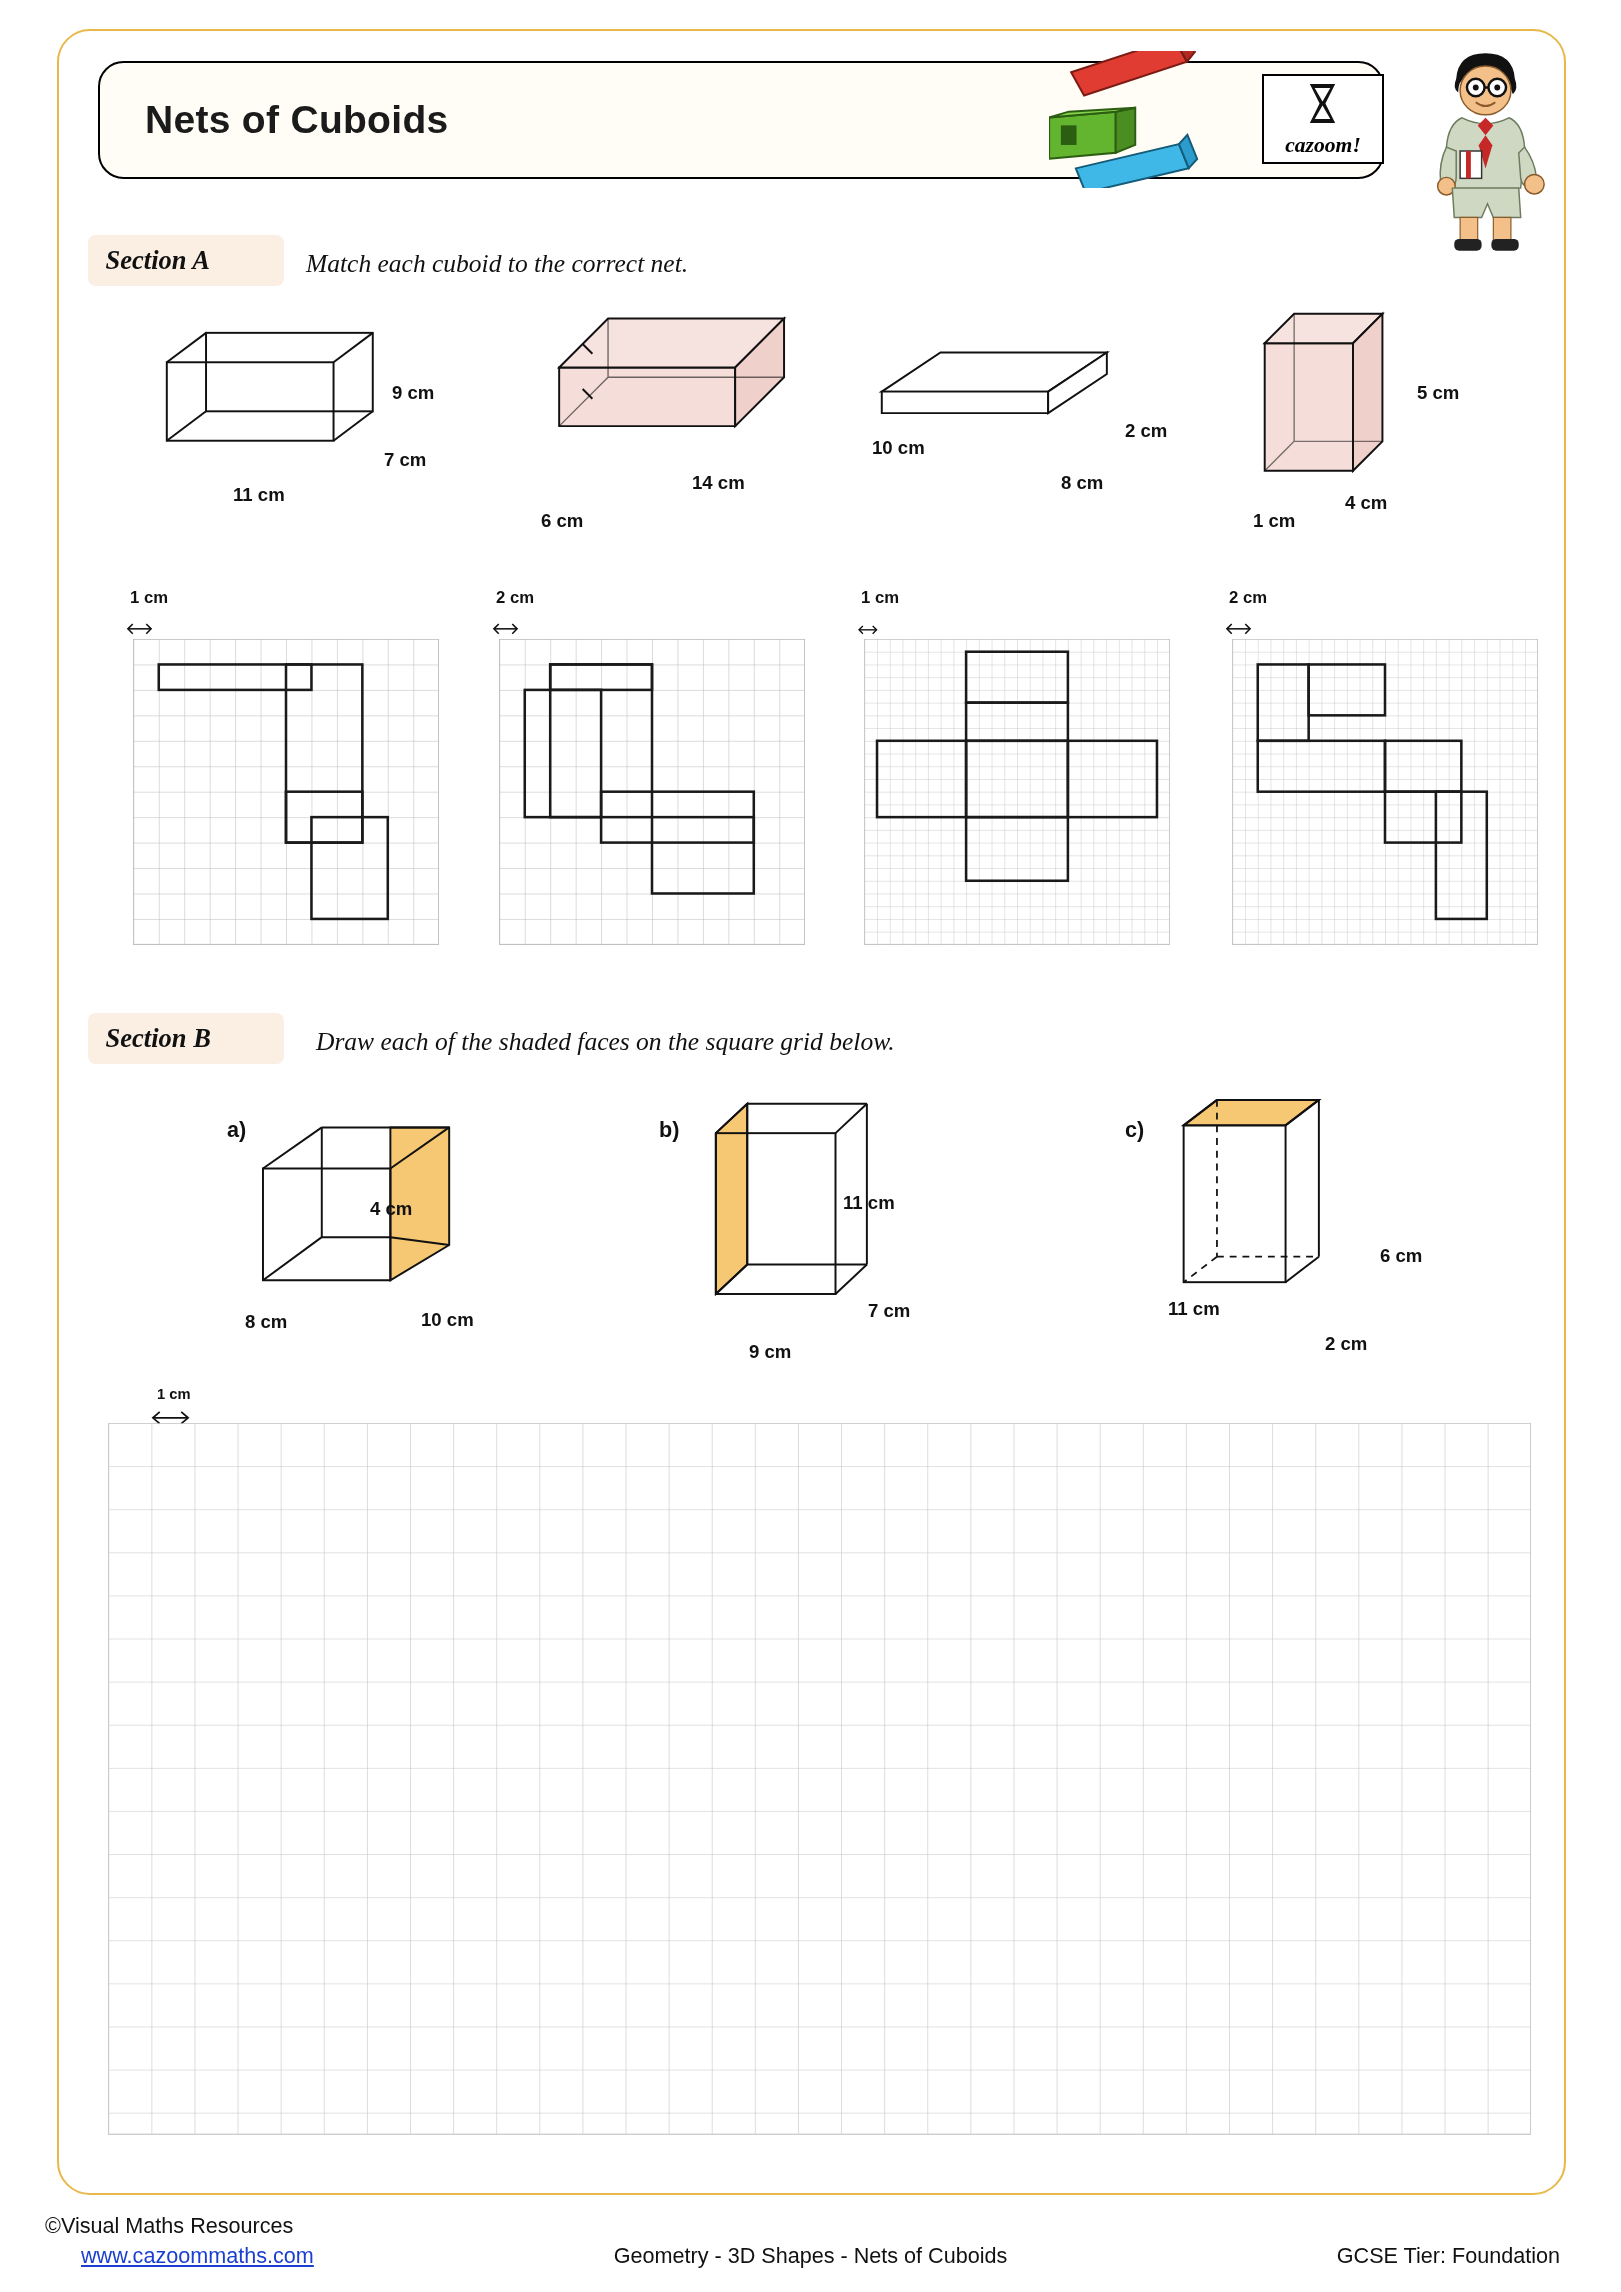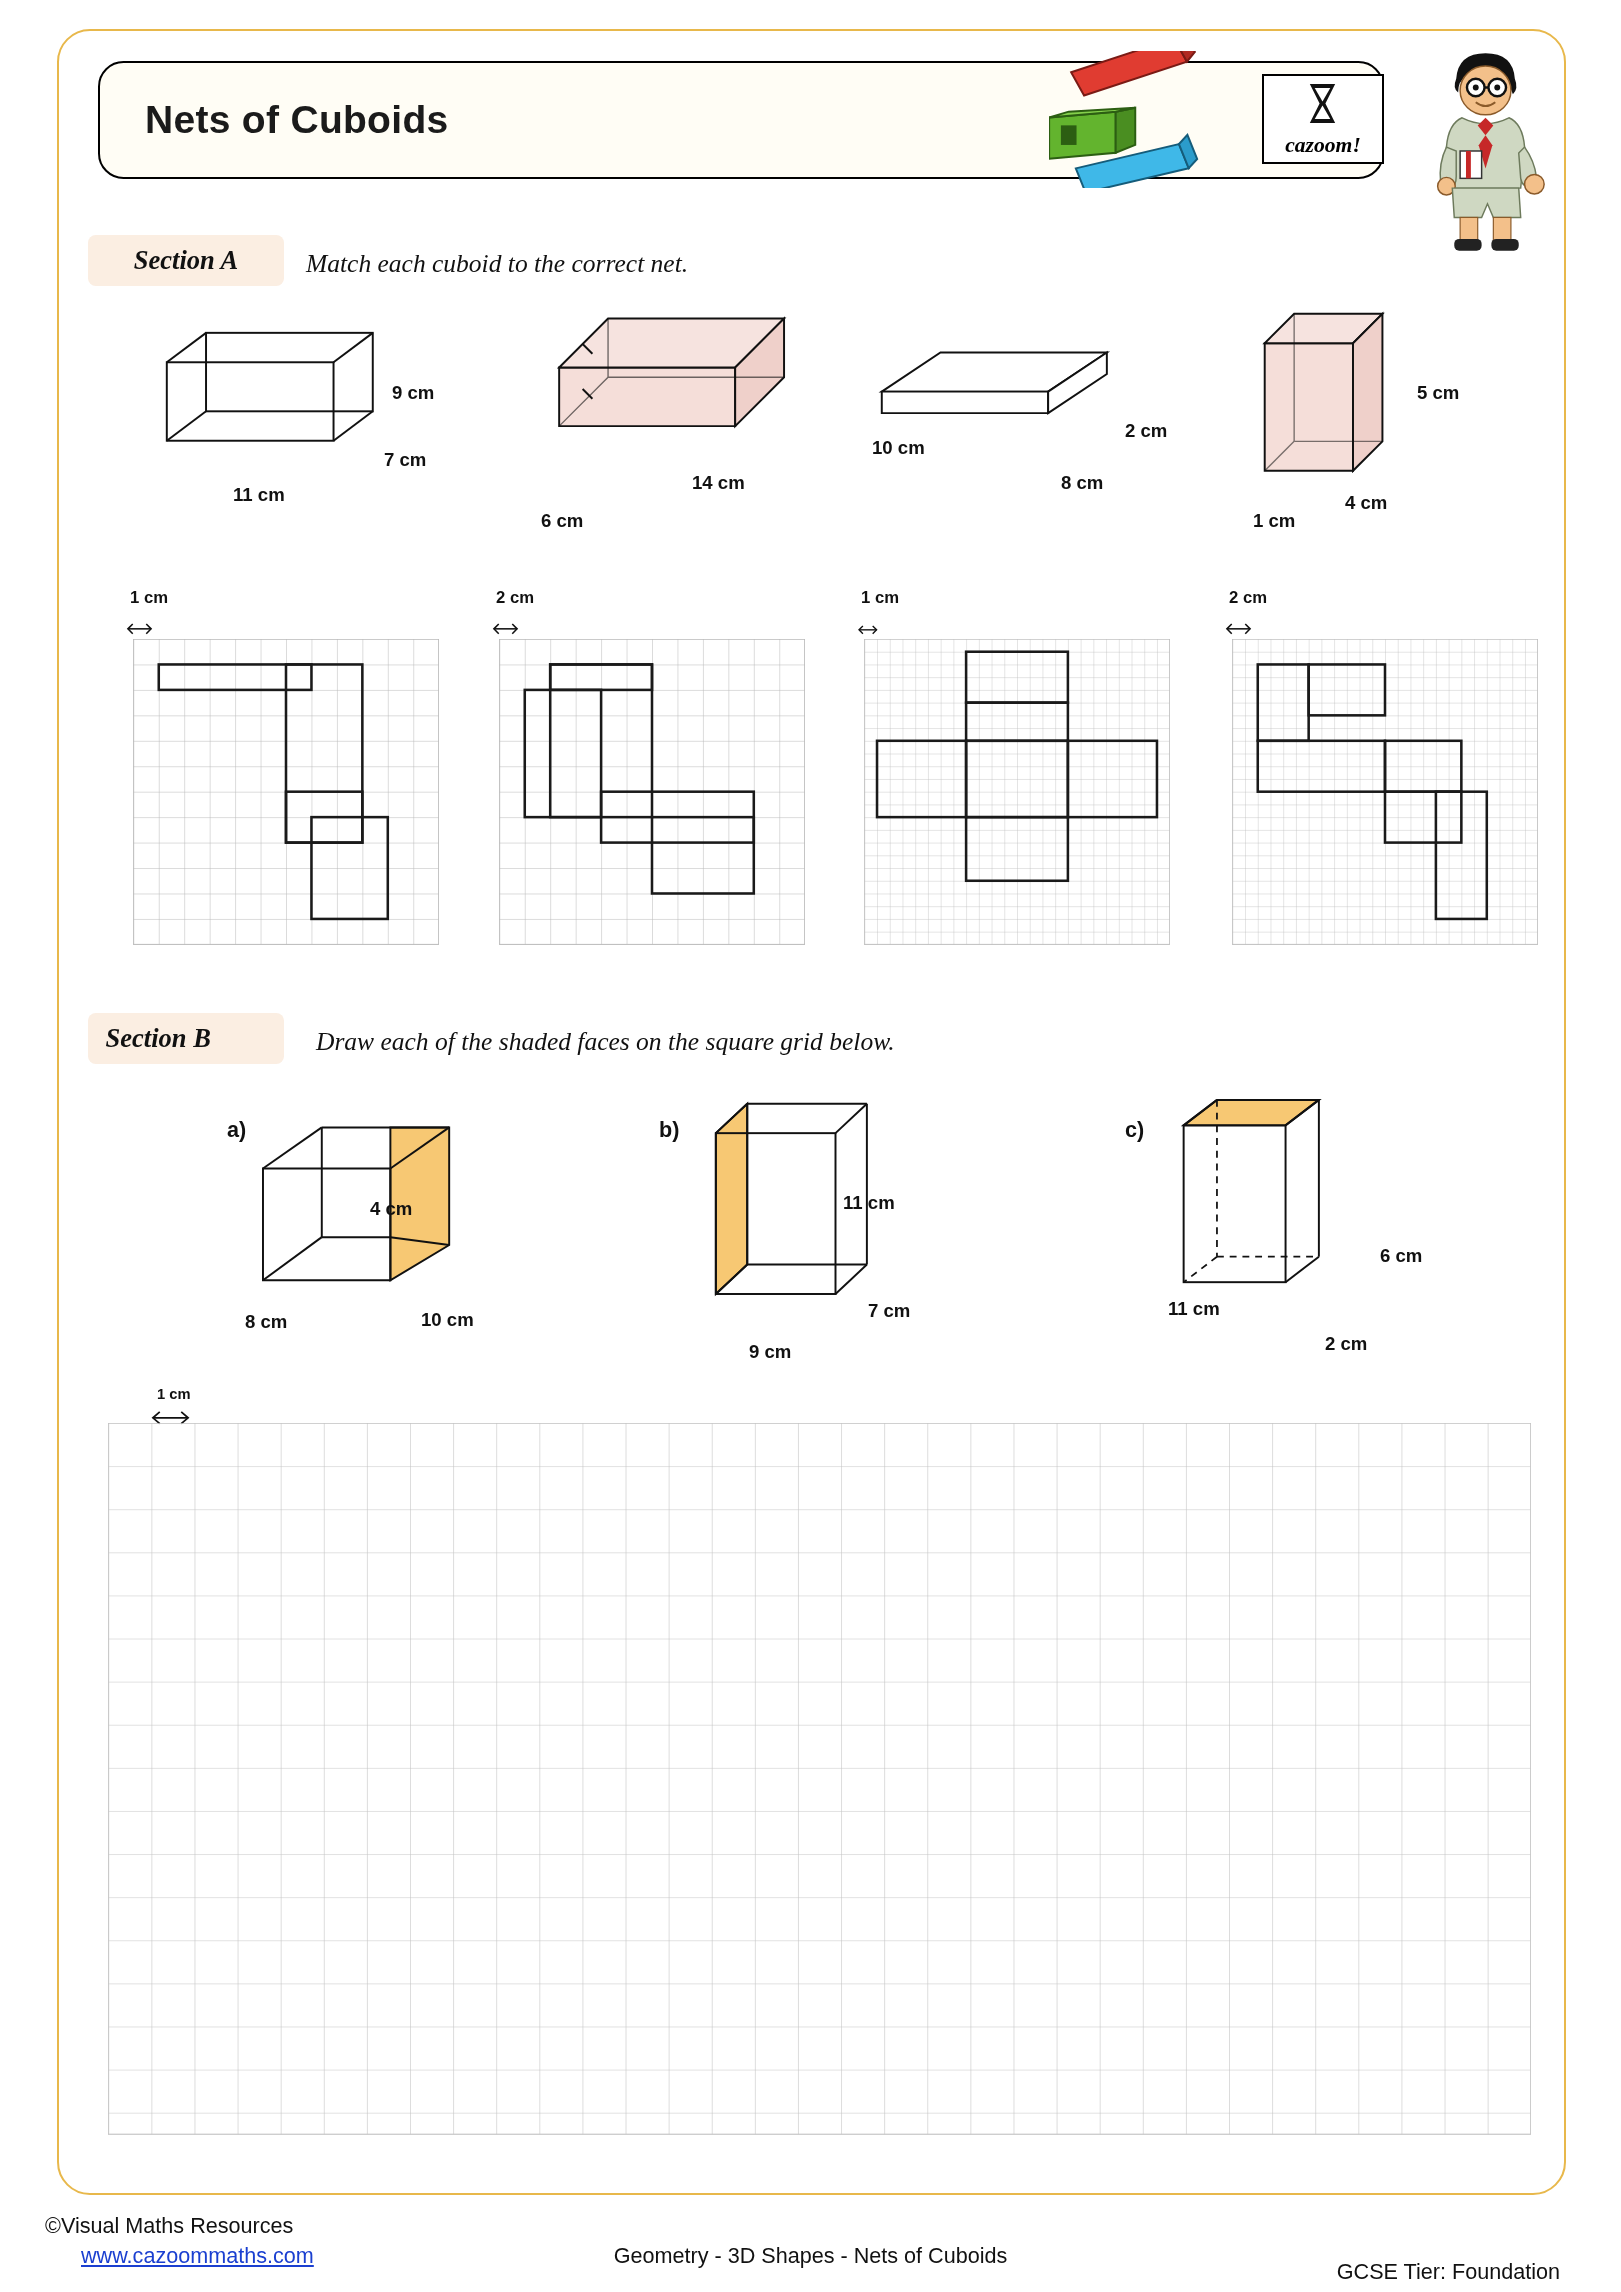--- a/index.html
+++ b/index.html
@@ -162,21 +162,20 @@
     text-align: center;
     font-size: 21.6px;
     color: #111;
   }
   .footer-right {
     position: absolute;
     right: 61px;
     top: 2243px;
     font-size: 21.6px;
     color: #111;
-    margin-top: 16px;
   }
   svg { display: block; }
   .svg-abs { position: absolute; }
 </style>
 </head>
 <body>
 
 <div class="page">
 
   <div class="sheet-border"></div>
@@ -239,21 +238,21 @@
 
     <path d="M30 148 l68 0 l2 30 l-28 0 l-6 -14 l-6 14 l-28 0z" fill="#cfd8c2" stroke="#6d7a5c" stroke-width="1.5"></path>
 
     <rect x="38" y="178" width="18" height="24" fill="#f3c08a" stroke="#8a5a2a" stroke-width="1.2"></rect>
     <rect x="72" y="178" width="18" height="24" fill="#f3c08a" stroke="#8a5a2a" stroke-width="1.2"></rect>
 
     <rect x="32" y="200" width="28" height="12" rx="5" fill="#222"></rect>
     <rect x="70" y="200" width="28" height="12" rx="5" fill="#222"></rect>
   </svg>
 
-  <div class="section-chip" style="left:88px; top:235px; width:196px;justify-content:center;">
+  <div class="section-chip" style="left:88px; top:235px; width:196px;">
     <span>Section A</span>
   </div>
   <div class="section-instr" style="left:306px; top:249px;">Match each cuboid to the correct net.</div>
 
   <svg class="svg-abs" style="left:157px; top:323px; width:255px; height:157px;" viewBox="0 0 260 160" width="255" height="157">
     <g fill="none" stroke="#111" stroke-width="2">
       <rect x="10" y="40" width="170" height="80"></rect>
       <rect x="50" y="10" width="170" height="80"></rect>
       <line x1="10" y1="40" x2="50" y2="10"></line>
       <line x1="180" y1="40" x2="220" y2="10"></line>

